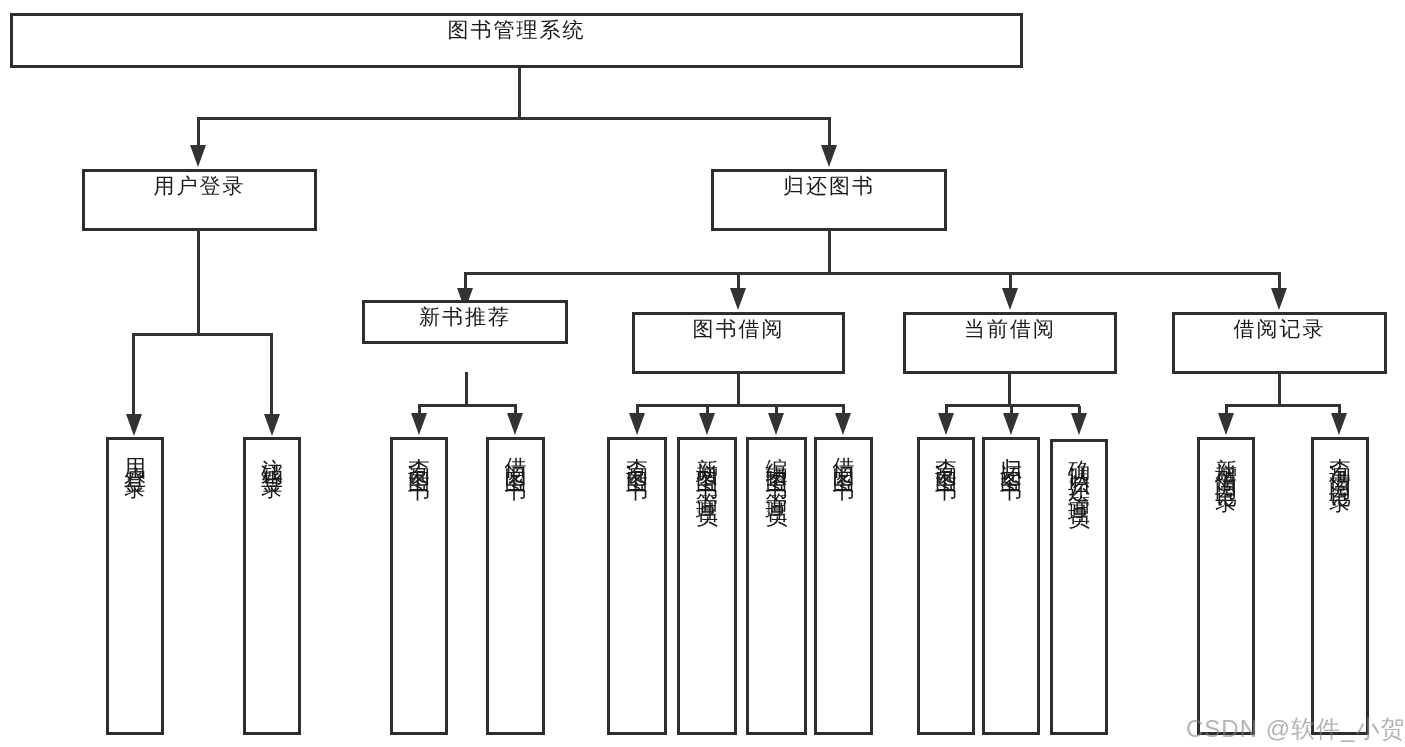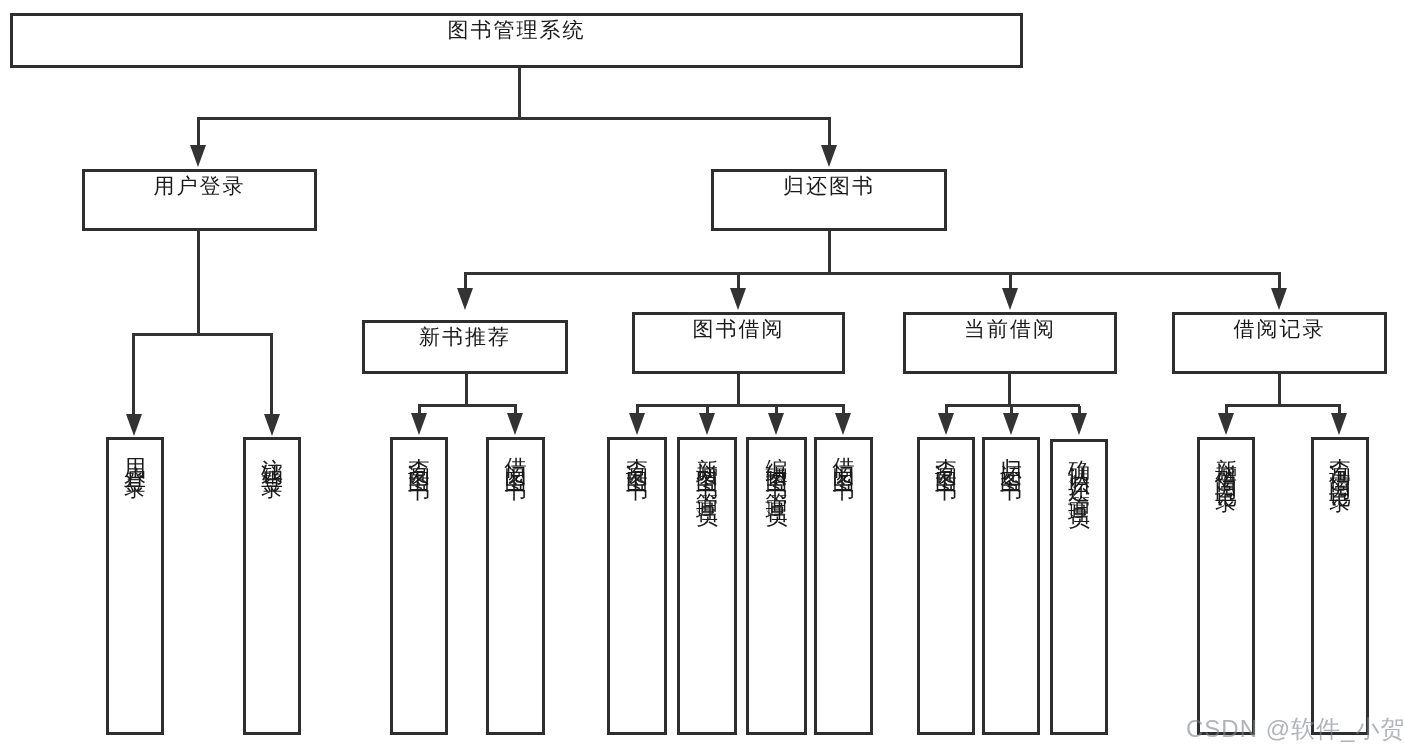--- a/index.html
+++ b/index.html
@@ -68,21 +68,21 @@
   <div class="line" style="left:464px;top:272px;width:817px;height:3px"></div>
   <div class="line" style="left:464px;top:274px;width:3px;height:16px"></div>
   <div class="ah" style="left:457px;top:288px"></div>
   <div class="line" style="left:737px;top:274px;width:3px;height:16px"></div>
   <div class="ah" style="left:730px;top:288px"></div>
   <div class="line" style="left:1009px;top:274px;width:3px;height:16px"></div>
   <div class="ah" style="left:1002px;top:288px"></div>
   <div class="line" style="left:1278px;top:274px;width:3px;height:16px"></div>
   <div class="ah" style="left:1271px;top:288px"></div>
 
-  <div class="box" style="left:362px;top:320px;width:206px;height:54px">
+  <div class="box" style="left:362px;top:300px;width:206px;height:44px">
     <span class="hlabel">新书推荐</span>
   </div>
   <div class="box" style="left:632px;top:312px;width:213px;height:62px">
     <span class="hlabel">图书借阅</span>
   </div>
   <div class="box" style="left:1172px;top:312px;width:215px;height:62px">
     <span class="hlabel">借阅记录</span>
   </div>
   <div class="box" style="left:903px;top:312px;width:214px;height:62px">
     <span class="hlabel">当前借阅</span>

